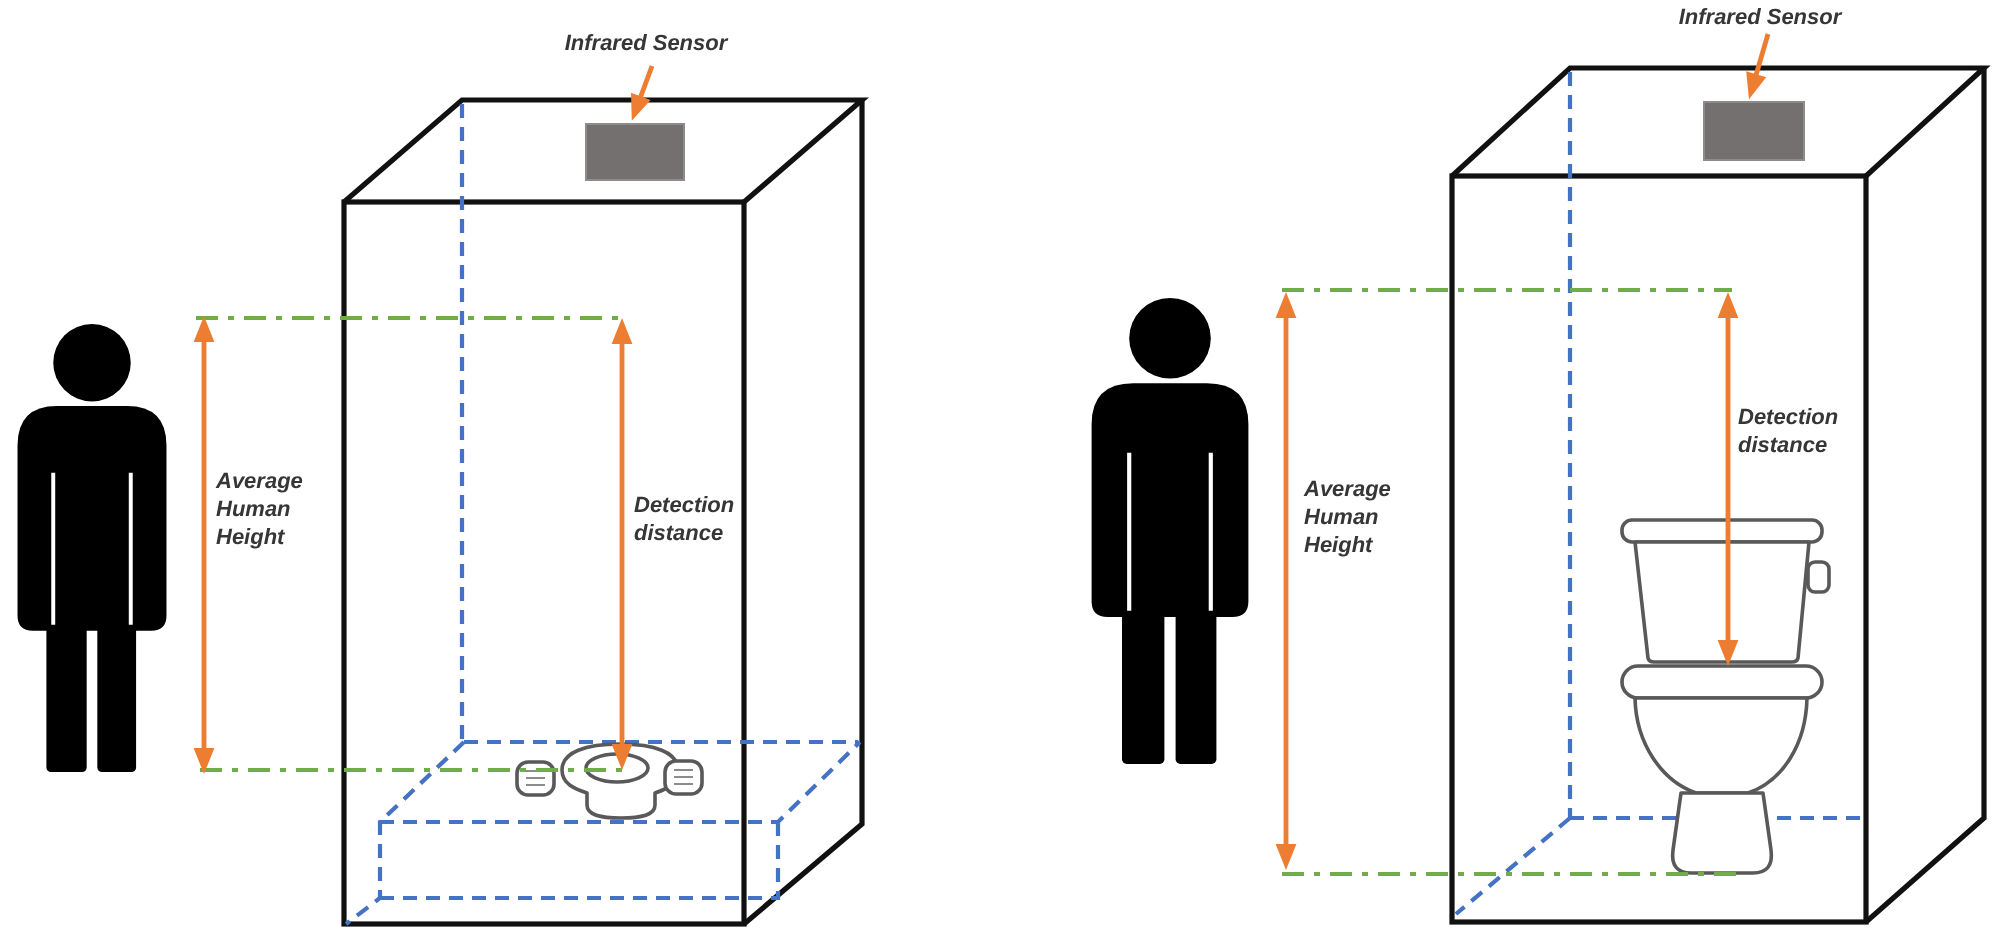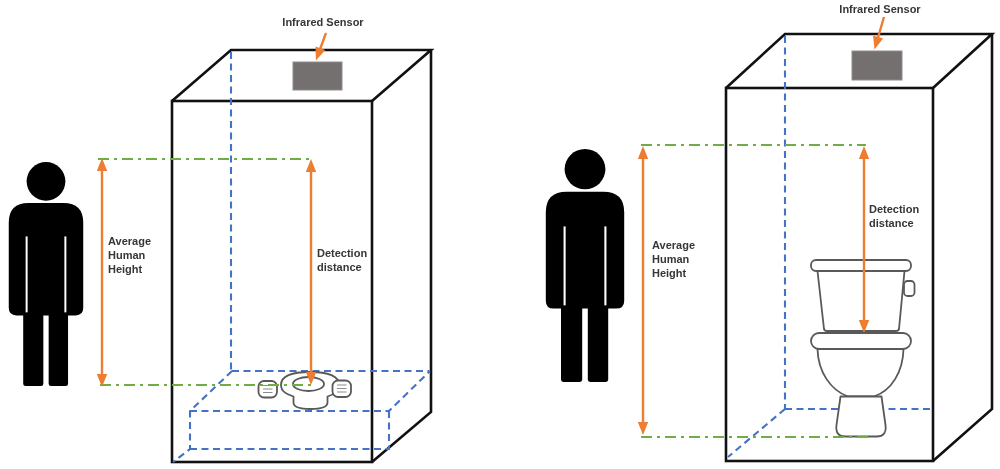--- a/index.html
+++ b/index.html
@@ -11,20 +11,21 @@
     overflow:hidden;
   }
   .stage svg{position:absolute;left:0;top:0;}
   .lbl{
     position:absolute;
     font-weight:bold;
     font-size:11px;
     line-height:14px;
     color:var(--text-color,#363636);
     white-space:pre-line;
+    font-style:italic;
   }
   .lbl.center{text-align:center;}
   
   .edge{fill:none;stroke:var(--outline-black,#111);stroke-width:2.6;stroke-linejoin:miter;}
   .hidden{fill:none;stroke:var(--hidden-edge-blue,#4472C4);stroke-width:2.1;stroke-dasharray:7 4.5;}
   .level{fill:none;stroke:var(--level-line-green,#70AD47);stroke-width:2.1;stroke-dasharray:11 5 3 5;}
   .oline{fill:none;stroke:var(--arrow-orange,#ED7D31);stroke-width:2.4;}
   .ohead{fill:var(--arrow-orange,#ED7D31);stroke:none;}
   .sensor{fill:var(--sensor-gray,#757070);stroke:#8f8b8b;stroke-width:1;}
   .fixture{fill:#ffffff;stroke:var(--fixture-gray,#595959);stroke-width:1.8;stroke-linejoin:round;}

